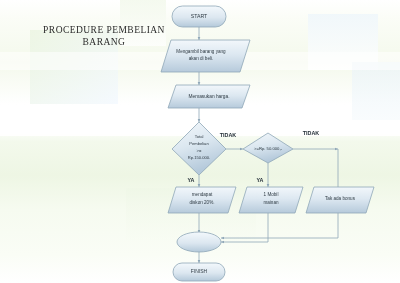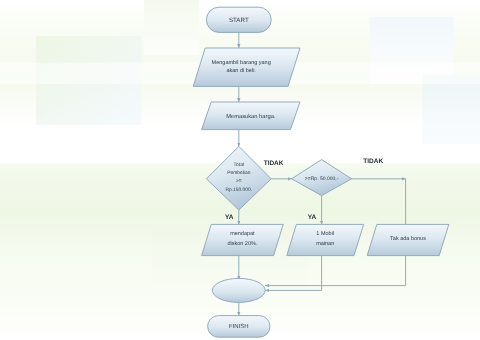--- a/index.html
+++ b/index.html
@@ -78,20 +78,22 @@
 <div id="stage">
 
   <div class="bgblock bg-a"></div>
   <div class="bgblock bg-b"></div>
   <div class="bgblock bg-c"></div>
   <div class="bgblock bg-d"></div>
   <div class="bgblock bg-e"></div>
   <div class="bgblock bg-g"></div>
   <div class="bgblock bg-f"></div>
 
+  <div id="title">PROCEDURE PEMBELIAN
+BARANG</div>
 
   <svg id="flow" viewBox="0 0 400 283">
     <defs>
       <linearGradient id="gNode" x1="0" y1="0" x2="0" y2="1">
         <stop offset="0%" stop-color="#f2f7fb"></stop>
         <stop offset="45%" stop-color="#dde8f1"></stop>
         <stop offset="100%" stop-color="#b6cadb"></stop>
       </linearGradient>
       <linearGradient id="gDiamond" x1="0" y1="0" x2="0.35" y2="1">
         <stop offset="0%" stop-color="#f4f8fc"></stop>

